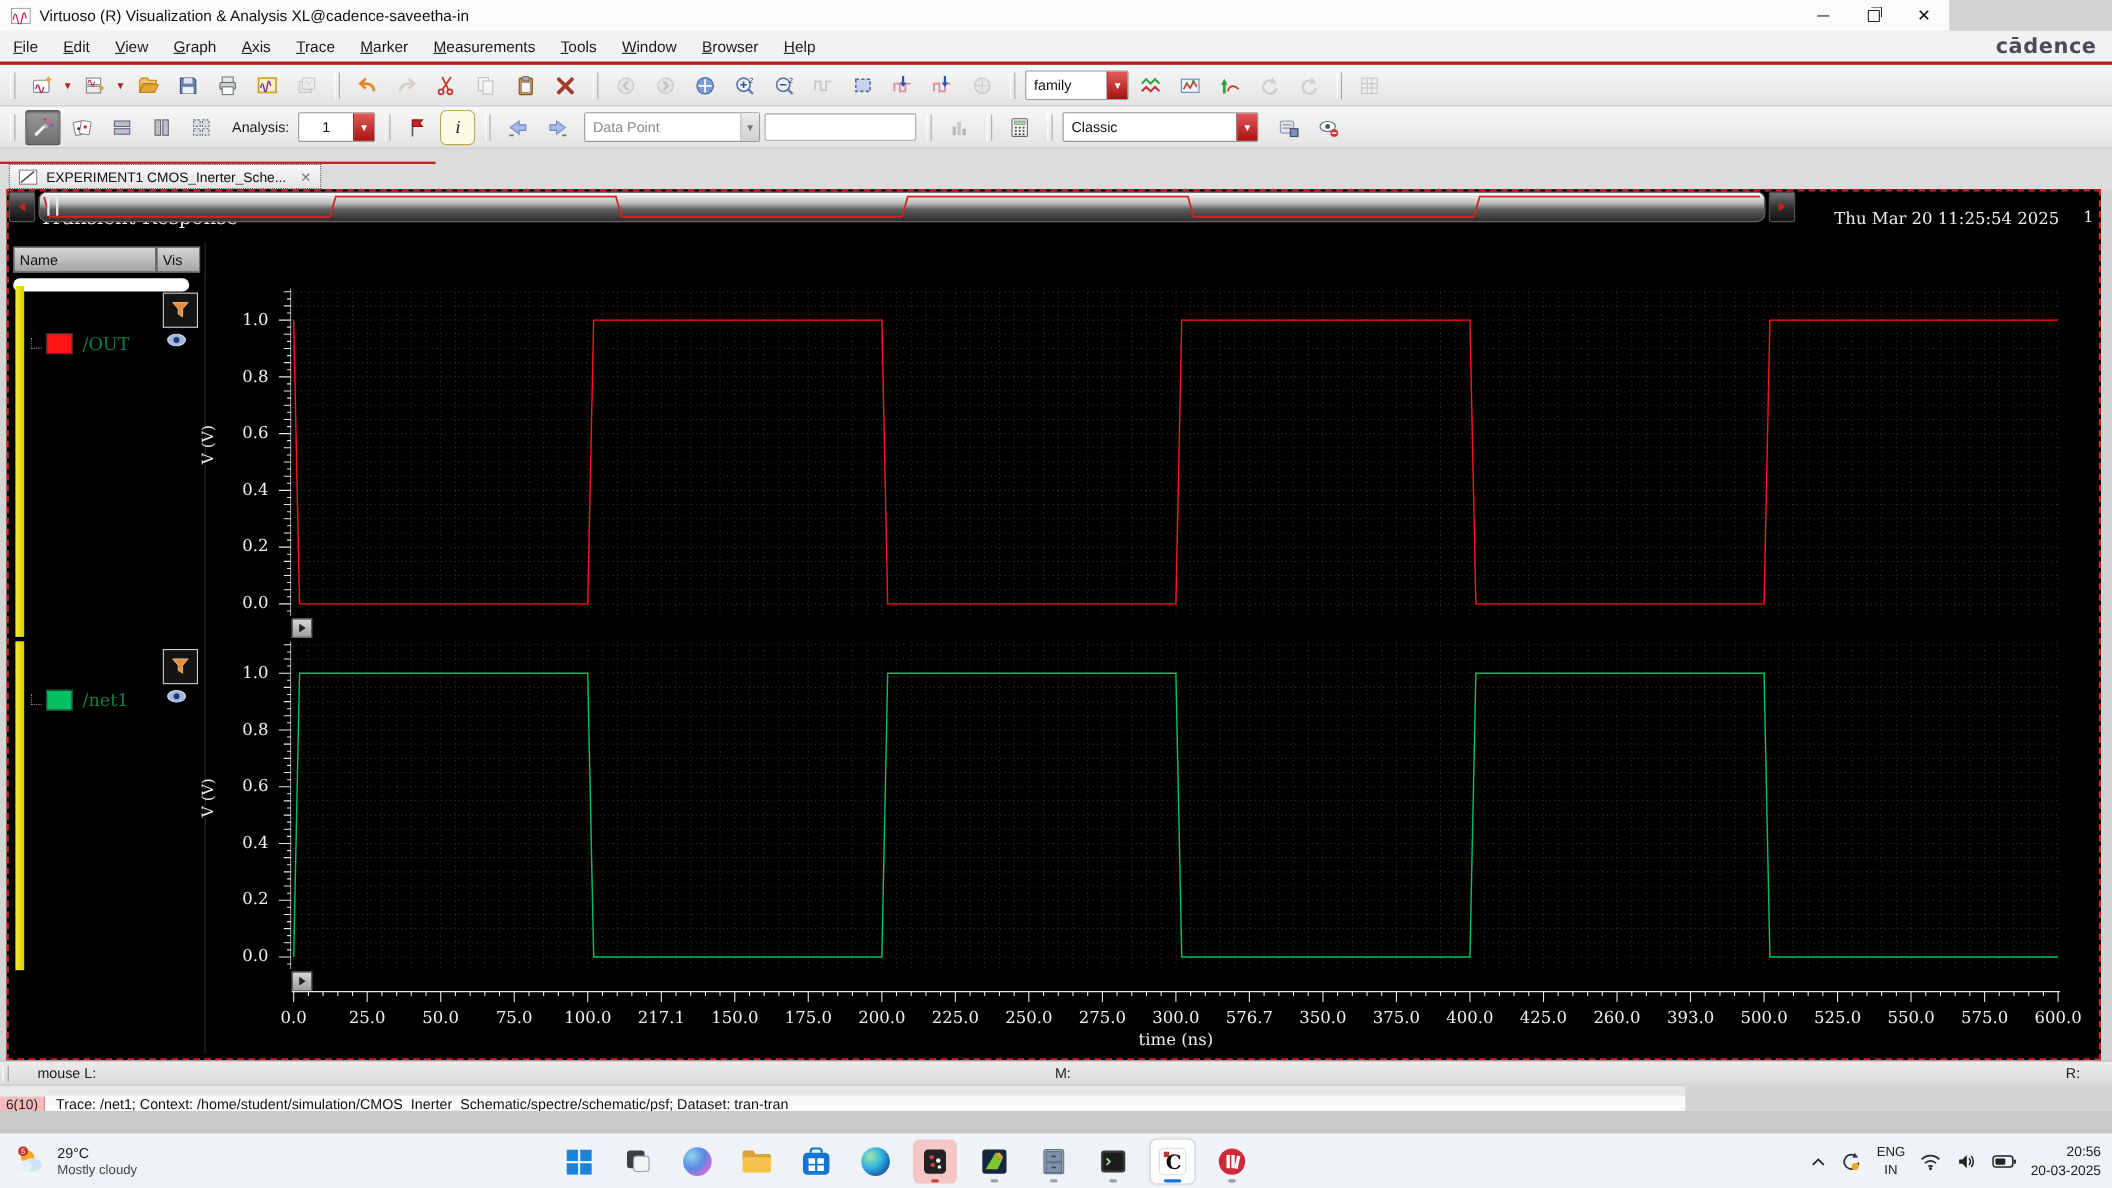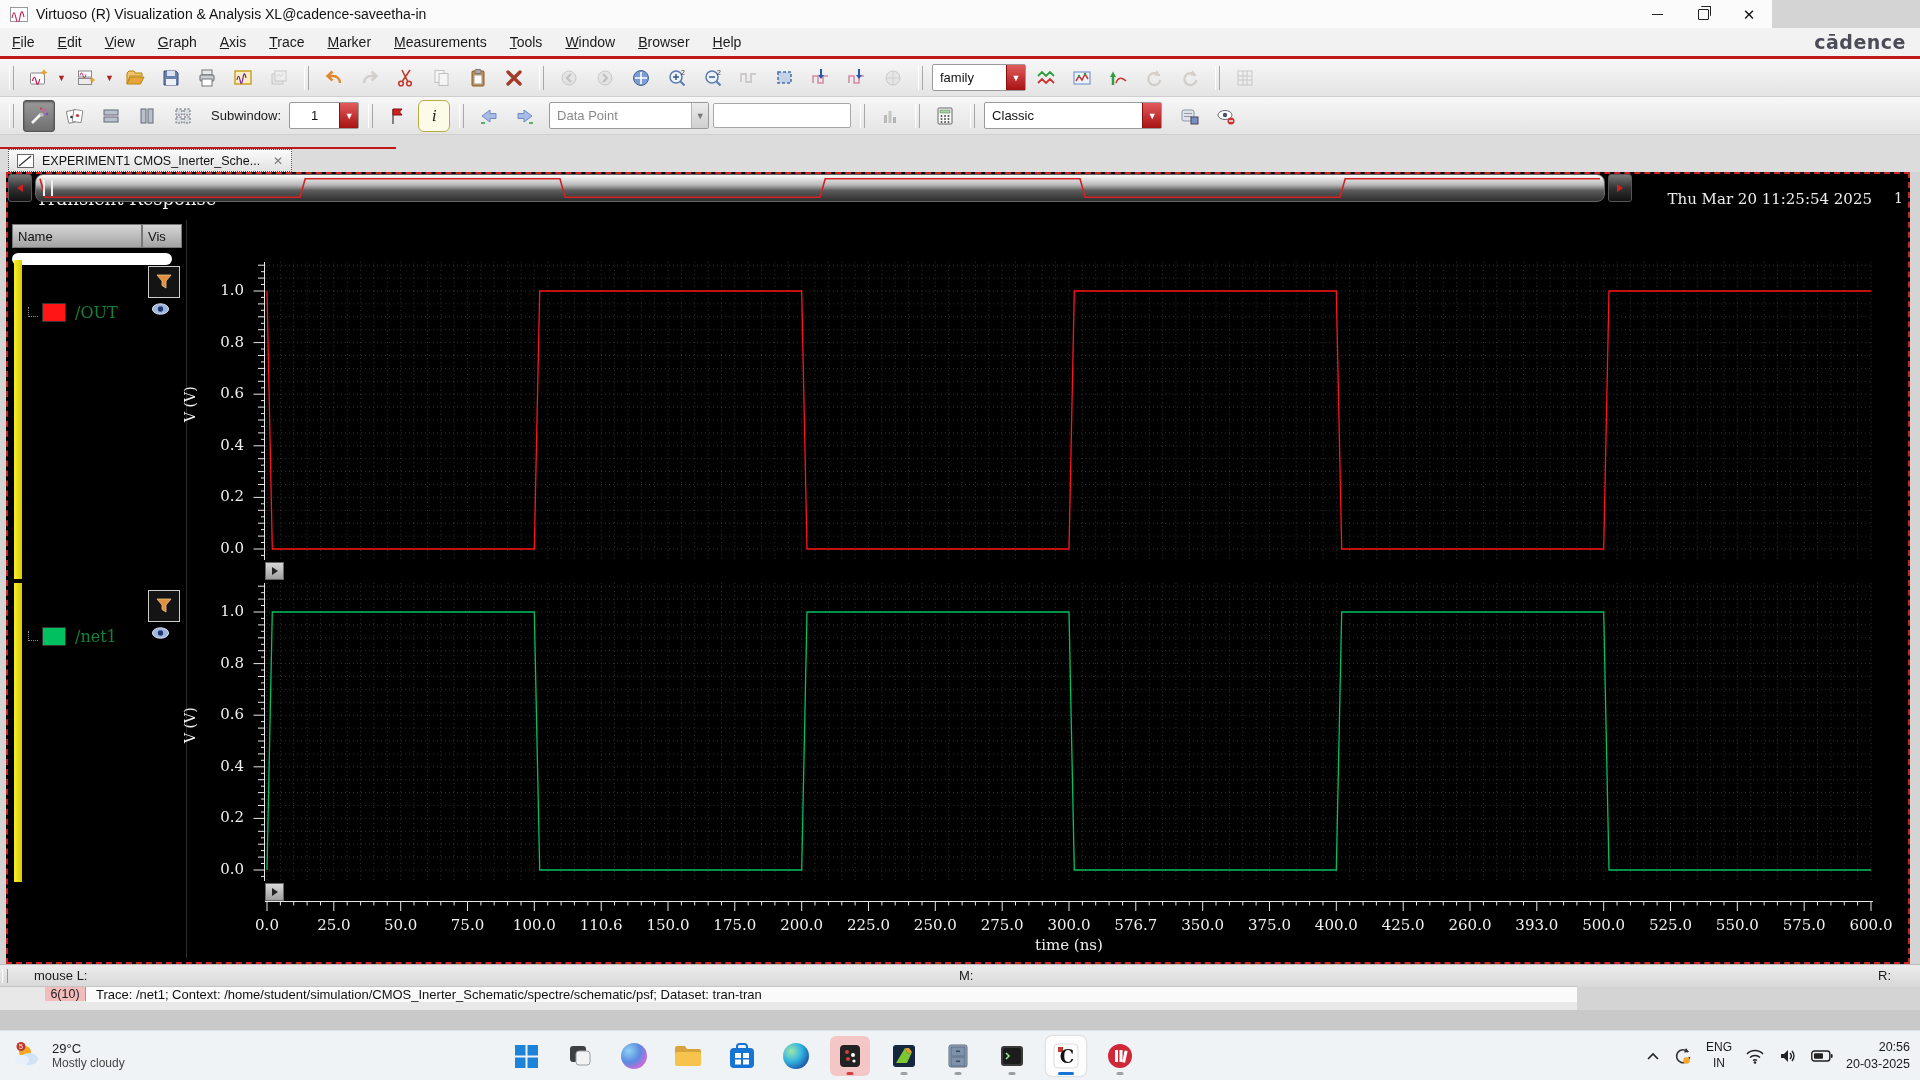--- a/index.html
+++ b/index.html
@@ -87,21 +87,21 @@
   .playbtn .tri{width:0;height:0;border-left:6px solid #222;border-top:4px solid transparent;border-bottom:4px solid transparent;}
   #xruler{position:absolute;left:257px;top:727px;width:1608px;height:14px;}
   #xlabels{position:absolute;left:257px;top:742px;width:1608px;height:18px;}
   #xlabels span{position:absolute;transform:translateX(-50%);font-family:"DejaVu Serif",serif;font-size:15px;color:#f0f0f0;white-space:nowrap;}
   #xlab{position:absolute;left:257px;top:762px;width:1608px;text-align:center;font-family:"DejaVu Serif",serif;font-size:15px;color:#f0f0f0;}
 
   
   #status1{left:0;top:964px;width:1920px;height:22px;background:linear-gradient(#ececec,#d8d8d8);border-top:1px solid #bbb;font-size:13px;color:#1a1a1a;}
   #status1 .sgrip{position:absolute;left:2px;top:4px;width:4px;height:14px;border-left:1px solid #fff;border-right:1px solid #999;}
   #status1 span{position:absolute;top:3px;}
-  #status2{left:0;top:986px;width:1532px;height:24px;background:#e8e8e8;display:flex;align-items:flex-start;border-top:1px solid #c4c4c4;padding-left:45px;}
+  #status2{left:0;top:986px;width:1532px;height:24px;background:#e8e8e8;display:flex;align-items:flex-end;border-top:1px solid #c4c4c4;}
   #tracebadge{width:40px;background:#f3bcbc;border-right:1px solid #c88;display:flex;align-items:center;justify-content:center;font-size:12.5px;color:#222;}
   #tracetext{flex:1;background:#fafafa;display:flex;align-items:center;padding-left:10px;font-size:13px;color:#111;}
   #bottomstrip{left:0;top:1010px;width:1920px;height:20px;background:#c9c9c9;}
 
   
   #taskbar{left:0;top:1030px;width:1920px;height:50px;background:#eff3f6;border-top:1px solid #dde2e6;display:flex;align-items:center;}
   #weather{display:flex;align-items:center;gap:8px;margin-left:12px;width:200px;}
   #weather .wtxt{line-height:1.15;}
   #weather .temp{font-size:13px;color:#1a1a1a;}
   #weather .cond{font-size:12px;color:#444;}
@@ -395,21 +395,21 @@
       </svg>
     </div>
   <div class="tbtn">
       <svg width="20" height="20" viewBox="0 0 20 20">
         <rect x="3" y="3" width="6" height="6" fill="#d8dde2" stroke="#667" stroke-dasharray="2 1.5"></rect>
         <rect x="11" y="3" width="6" height="6" fill="#d8dde2" stroke="#667" stroke-dasharray="2 1.5"></rect>
         <rect x="3" y="11" width="6" height="6" fill="#d8dde2" stroke="#667" stroke-dasharray="2 1.5"></rect>
         <rect x="11" y="11" width="6" height="6" fill="#d8dde2" stroke="#667" stroke-dasharray="2 1.5"></rect>
       </svg>
     </div>
-  <span class="tblabel">Subwindow:</span>
+  <span class="tblabel">Analysis:</span>
   <div class="combo" style="width:68px;">
     <span class="val" style="text-align:center;">1</span>
     <span class="ddr">▼</span>
   </div>
   <div class="grip"></div>
   <div class="tbtn">
       <svg width="20" height="20" viewBox="0 0 20 20">
         <path d="M5 18V3" stroke="#555" stroke-width="1.4"></path>
         <path d="M5 3h9l-2.5 3L14 9H5z" fill="#cc2222" stroke="#881111"></path>
       </svg>
@@ -1107,21 +1107,21 @@
       <line x1="1579.3" y1="0" x2="1579.3" y2="4.5" stroke="#e8e8e8"></line>
       <line x1="1592.6" y1="0" x2="1592.6" y2="4.5" stroke="#e8e8e8"></line>
       <line x1="1606.0" y1="0" x2="1606.0" y2="10" stroke="#e8e8e8"></line>
     </svg>
   <div id="xlabels">
       <span style="left: 2px;">0.0</span>
       <span style="left: 68.8333px;">25.0</span>
       <span style="left: 135.667px;">50.0</span>
       <span style="left: 202.5px;">75.0</span>
       <span style="left: 269.333px;">100.0</span>
-      <span style="left: 336.167px;">110.6</span>
+      <span style="left: 336.167px;">217.1</span>
       <span style="left: 403px;">150.0</span>
       <span style="left: 469.833px;">175.0</span>
       <span style="left: 536.667px;">200.0</span>
       <span style="left: 603.5px;">225.0</span>
       <span style="left: 670.333px;">250.0</span>
       <span style="left: 737.167px;">275.0</span>
       <span style="left: 804px;">300.0</span>
       <span style="left: 870.833px;">576.7</span>
       <span style="left: 937.667px;">350.0</span>
       <span style="left: 1004.5px;">375.0</span>

